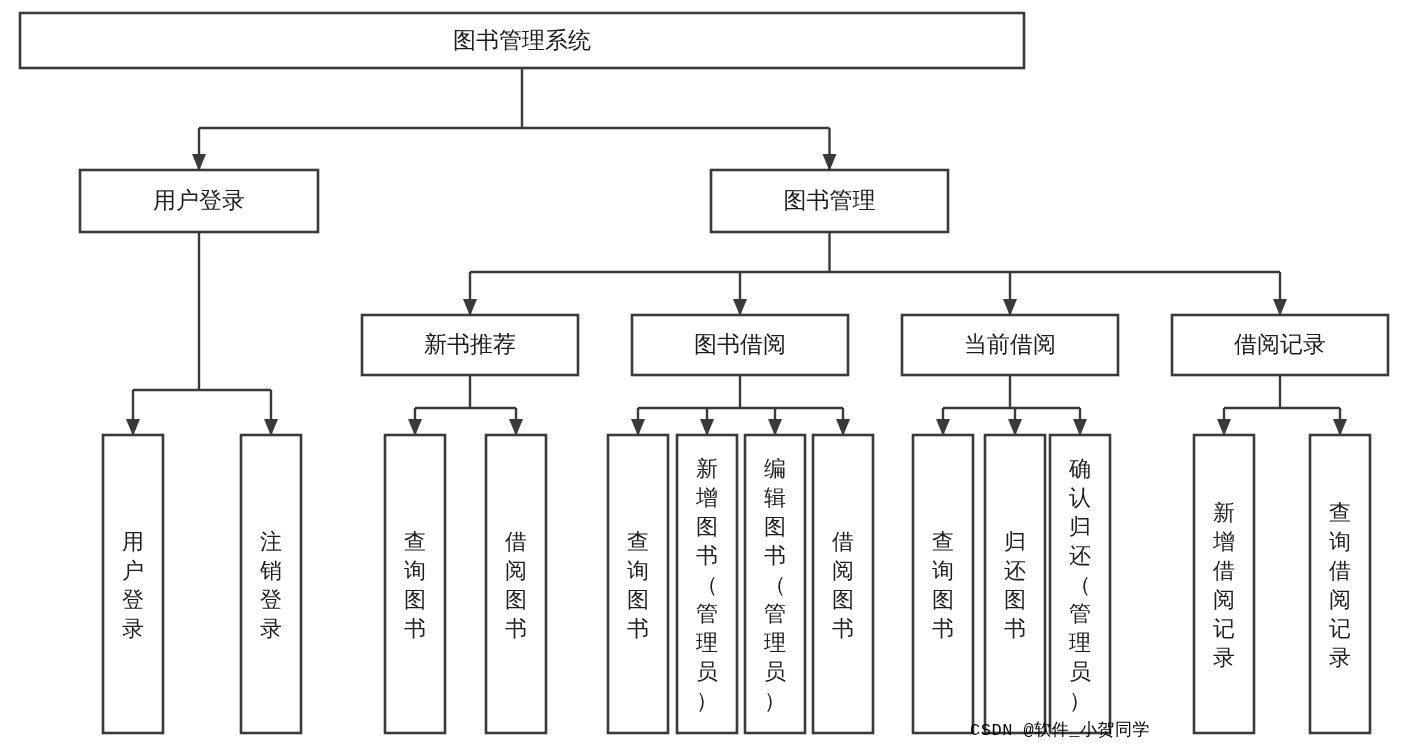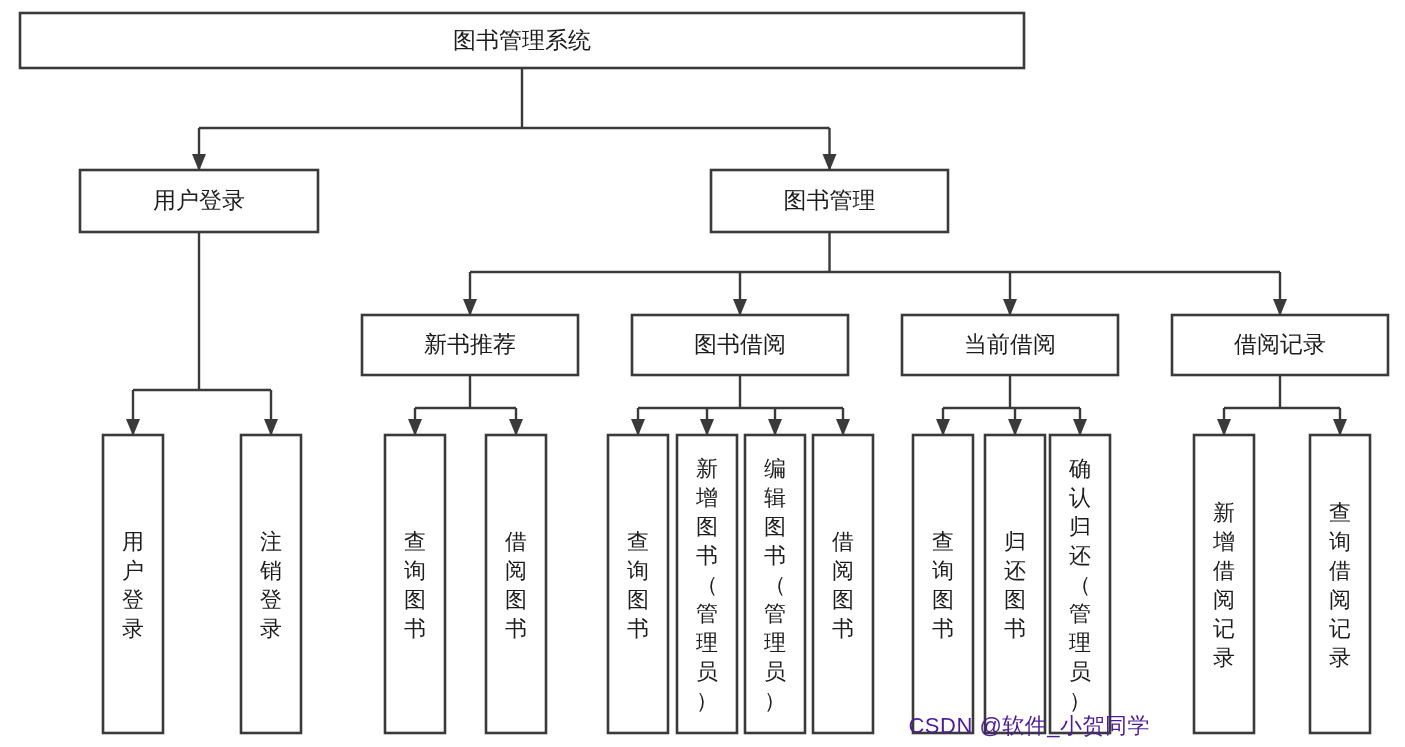--- a/index.html
+++ b/index.html
@@ -51,23 +51,23 @@
   .node-label-v {
     font-family: "Liberation Sans", "DejaVu Sans", sans-serif;
     font-size: 22px;
     fill: #1c1c1c;
     text-anchor: middle;
   }
   .watermark {
     position: absolute;
     right: 10px;
     bottom: 6px;
-    font-family: Liberation Sans, sans-serif;
-    font-size: 22px;
-    color: #4c1d95;
+    font-family: Liberation Mono, monospace;
+    font-size: 17px;
+    color: #000000;
     letter-spacing: 0.5px;
     white-space: nowrap;
     user-select: none;
   }
 </style>
 </head>
 <body>
 
 <div id="diagram-root">
 

